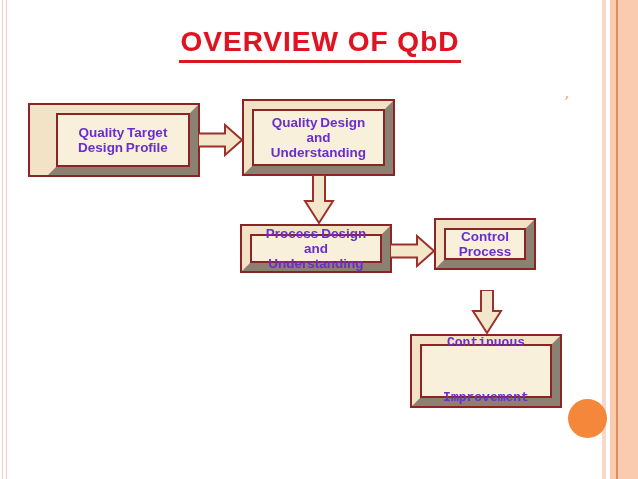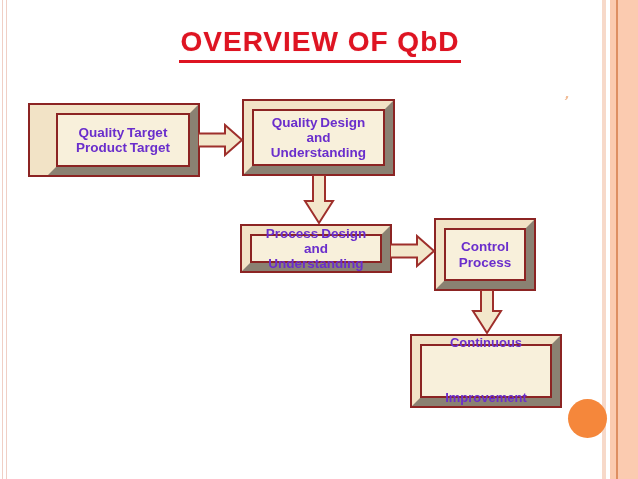--- a/index.html
+++ b/index.html
@@ -75,31 +75,31 @@
     justify-content:center;
     text-align:center;
     color:#6a2ecc;
     font-weight:bold;
     font-size:13.5px;
     line-height:1.12;
     word-spacing:-1px;
   }
   .panel .line{white-space:nowrap;}
   .box-continuous .panel{
-    font-family:Liberation Sans, sans-serif;
+    font-family:Liberation Mono, monospace;
     font-size:13px;
     word-spacing:0;
     gap:40px;
   }
 
   
   .box-qtpp       {left:28px;  top:103px; width:172px; height:74px;padding-left:18px;}
   .box-proddesign {left:242px; top:99px;  width:153px; height:77px;}
   .box-procdesign {left:240px; top:224px; width:152px; height:49px;}
-  .box-control    {left:434px; top:218px; width:102px; height:73px;}
+  .box-control    {left:434px; top:218px; width:102px; height:52px;}
   .box-continuous {left:410px; top:334px; width:152px; height:74px;}
 
   
   .arrow{position:absolute;}
   .arrow svg{display:block;}
   .arrow-1{left:198px; top:123px;}
   .arrow-2{left:303px; top:175px;}
   .arrow-3{left:390px; top:234px;}
   .arrow-4{left:471px; top:290px;}
 
@@ -130,21 +130,21 @@
   <div class="title-wrap">
     <span class="title-text">OVERVIEW OF QbD</span>
   </div>
 
   <span class="stray-mark">ʼ</span>
 
   <div class="box3d box-qtpp">
     <div class="bevel">
       <div class="panel">
         <span class="line">Quality Target</span>
-        <span class="line">Product Target</span>
+        <span class="line">Design Profile</span>
       </div>
     </div>
   </div>
 
   <div class="box3d box-proddesign">
     <div class="bevel">
       <div class="panel">
         <span class="line">Quality Design</span>
         <span class="line">and</span>
         <span class="line">Understanding</span>

